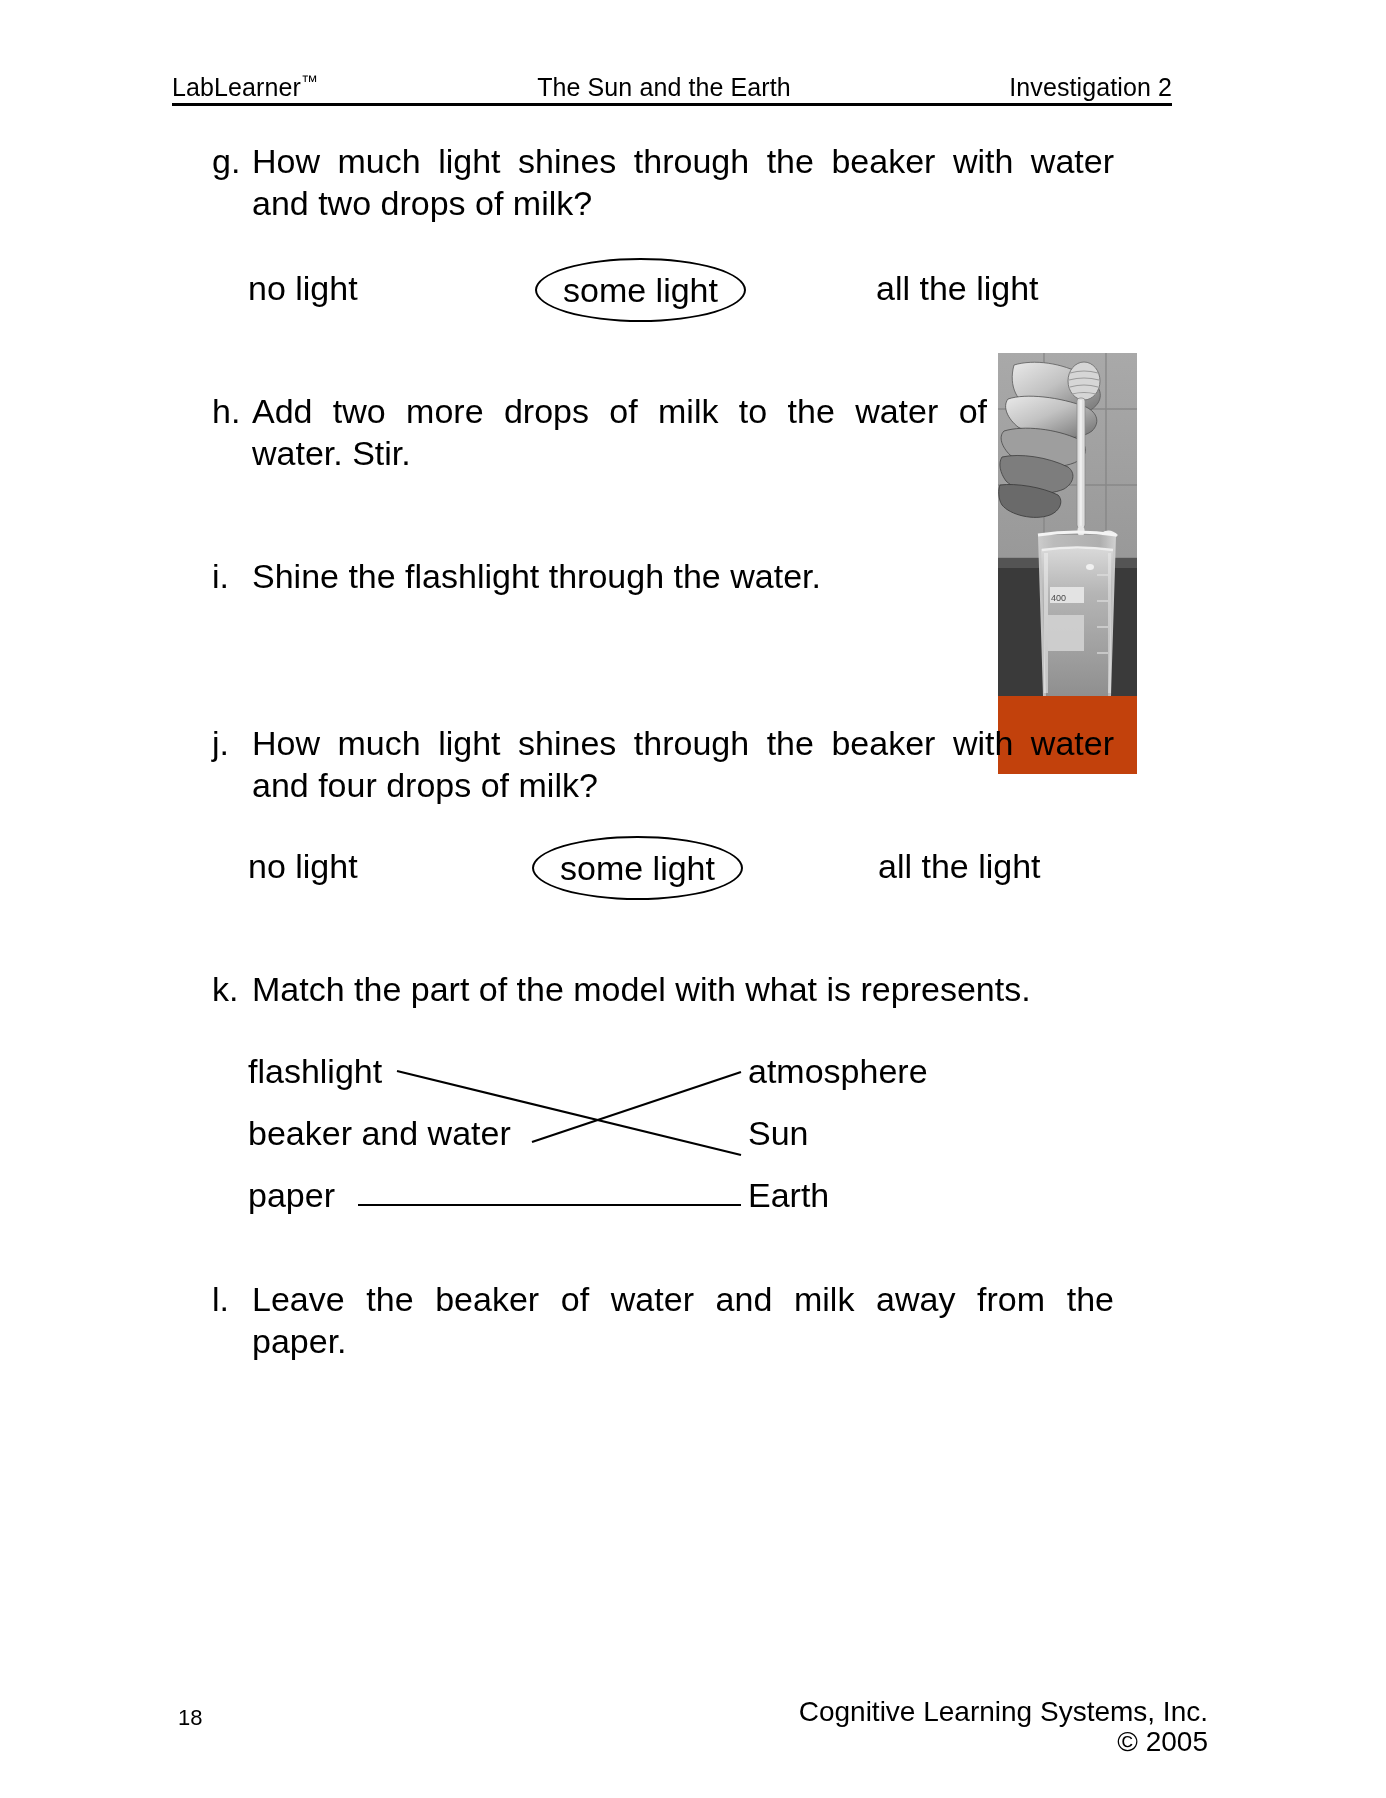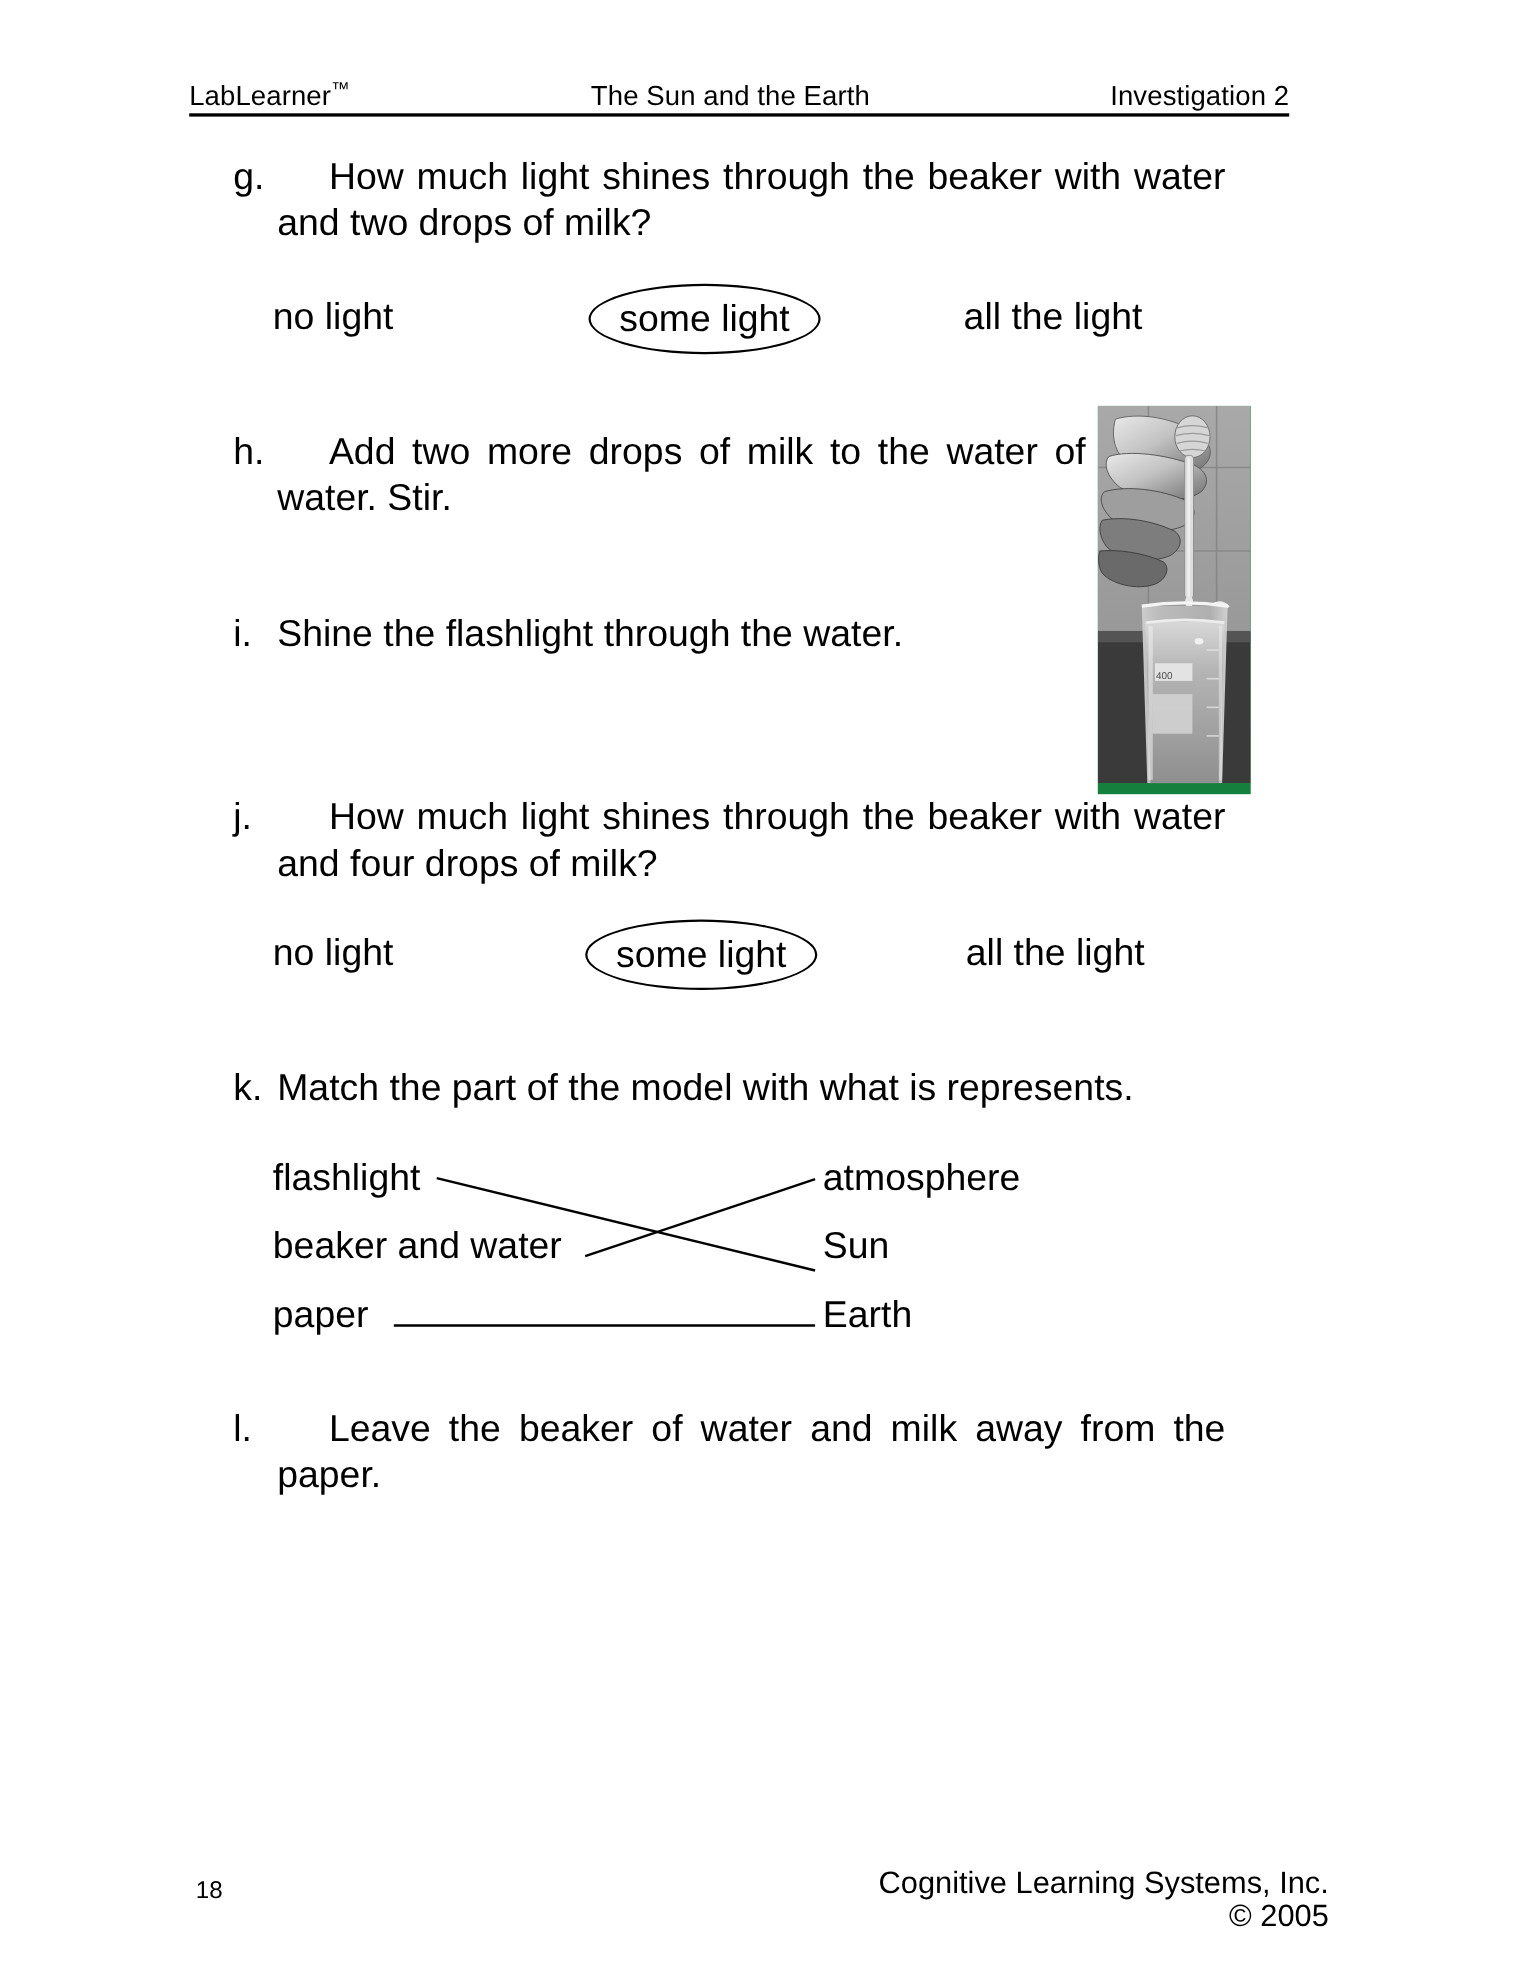--- a/index.html
+++ b/index.html
@@ -69,21 +69,20 @@
     flex: 0 0 auto;
     text-align: justify;
     text-justify: inter-word;
   }
 
   
   .jline {
     display: block;
     text-align: justify;
     text-align-last: justify;
-    margin-left: 47px;
   }
   .jline-last {
     display: block;
     text-align: left;
   }
   .noj {
     display: block;
     text-align: left;
   }
 
@@ -120,25 +119,25 @@
     position: absolute;
     left: 0;
     top: 0;
     overflow: visible;
   }
 
   
   .photo {
     position: absolute;
     left: 998px;
-    top: 369px;
+    top: 353px;
     width: 139px;
-    height: 353px;
+    height: 421px;
     overflow: hidden;
-    background: #15803d;
+    background: #c2410c;
   }
   .photo svg { display: block; }
 
   
   .footer-pageno {
     position: absolute;
     left: 178px;
     top: 1705px;
     font-size: 22px;
     line-height: 26px;

